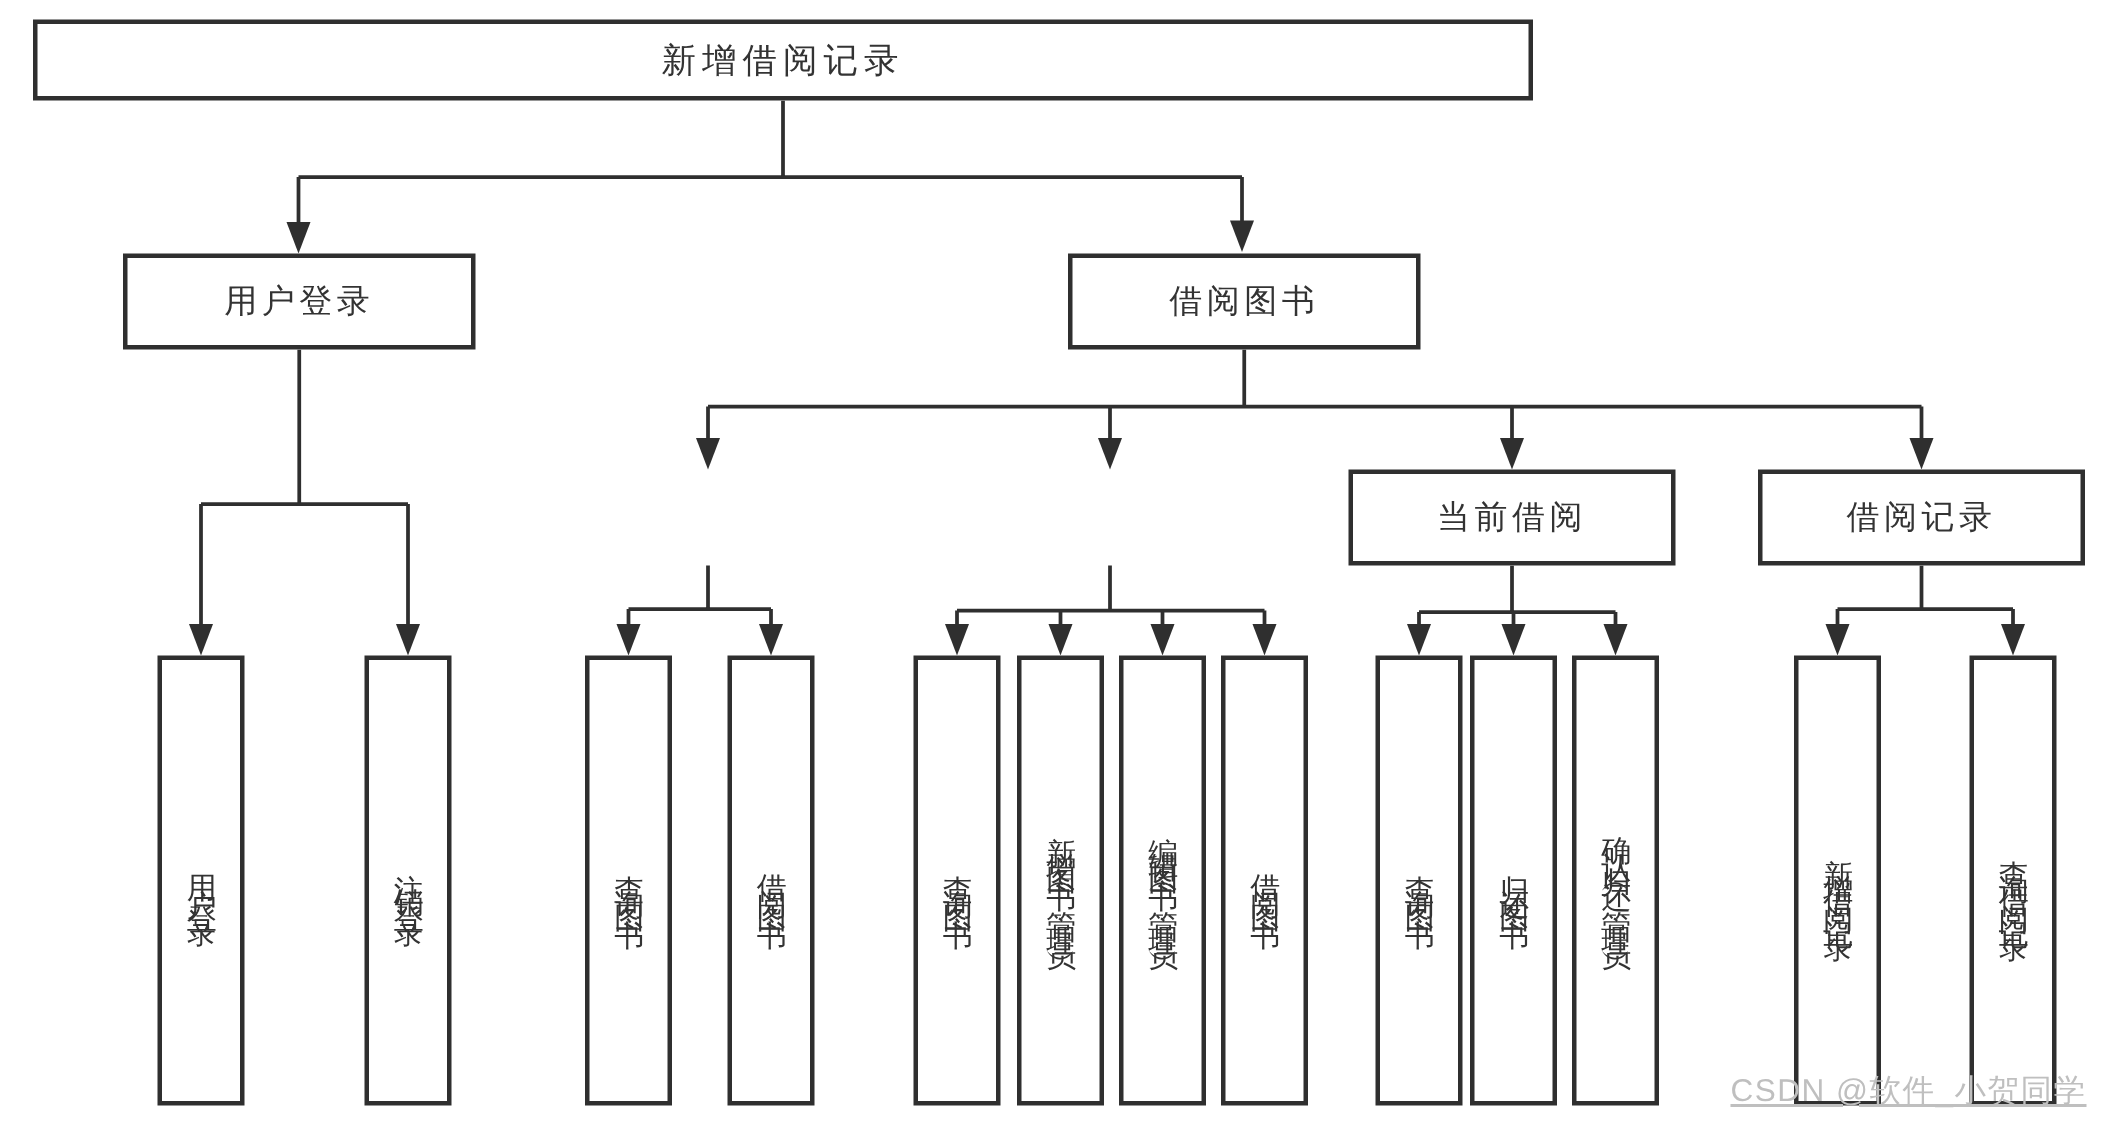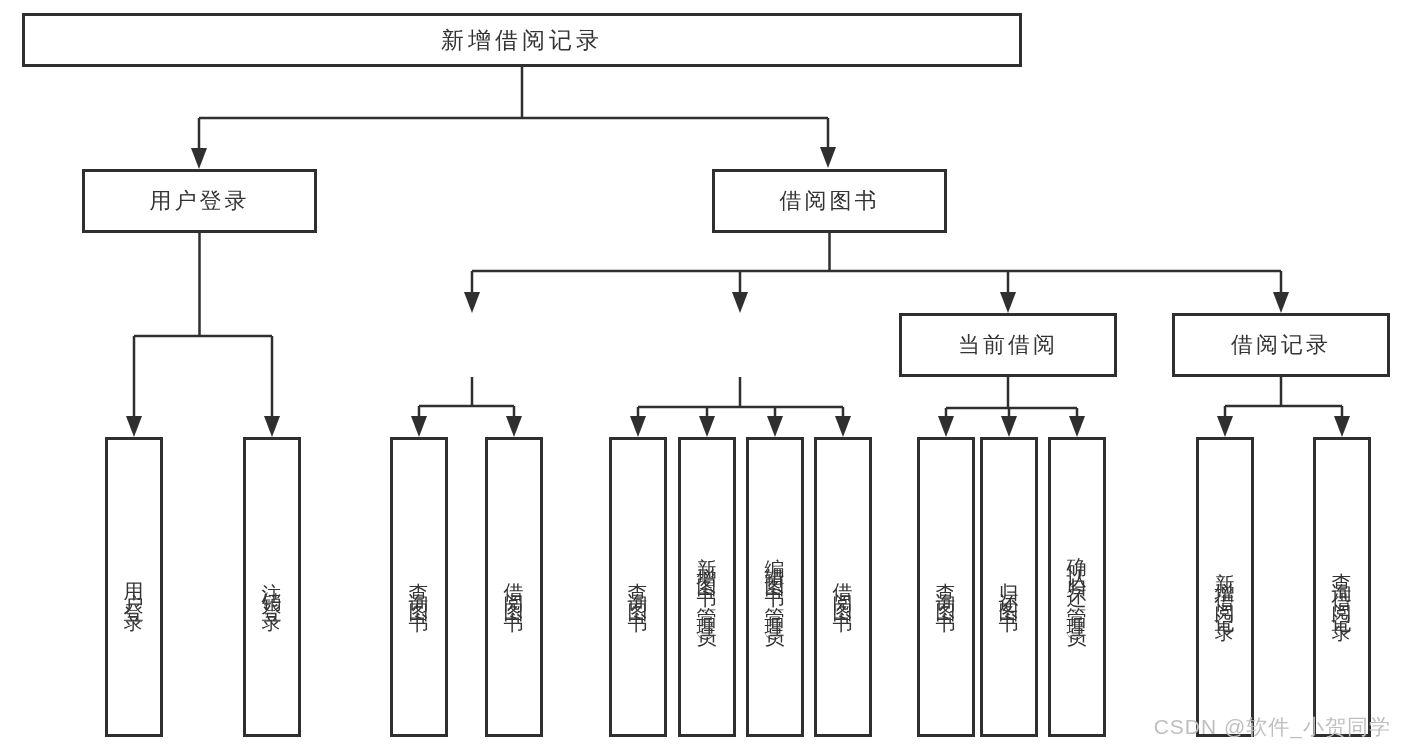--- a/index.html
+++ b/index.html
@@ -32,20 +32,21 @@
   }
   #watermark{
     position:absolute;
     right:14px;
     bottom:6px;
     font-size:21px;
     letter-spacing:1px;
     color:#bfbfbf;
     z-index:5;
     white-space:nowrap;
+    text-decoration:underline;
   }
 </style>
 </head>
 <body>
 
 <div id="stage">
 
   <svg id="wires" viewBox="0 0 1405 747" xmlns="http://www.w3.org/2000/svg">
     <g stroke="#2f2f2f" stroke-width="2.5" fill="none">
       <path d="M522 67 V118 M199 118 H828 M199 118 V152 M828 118 V151"></path>

